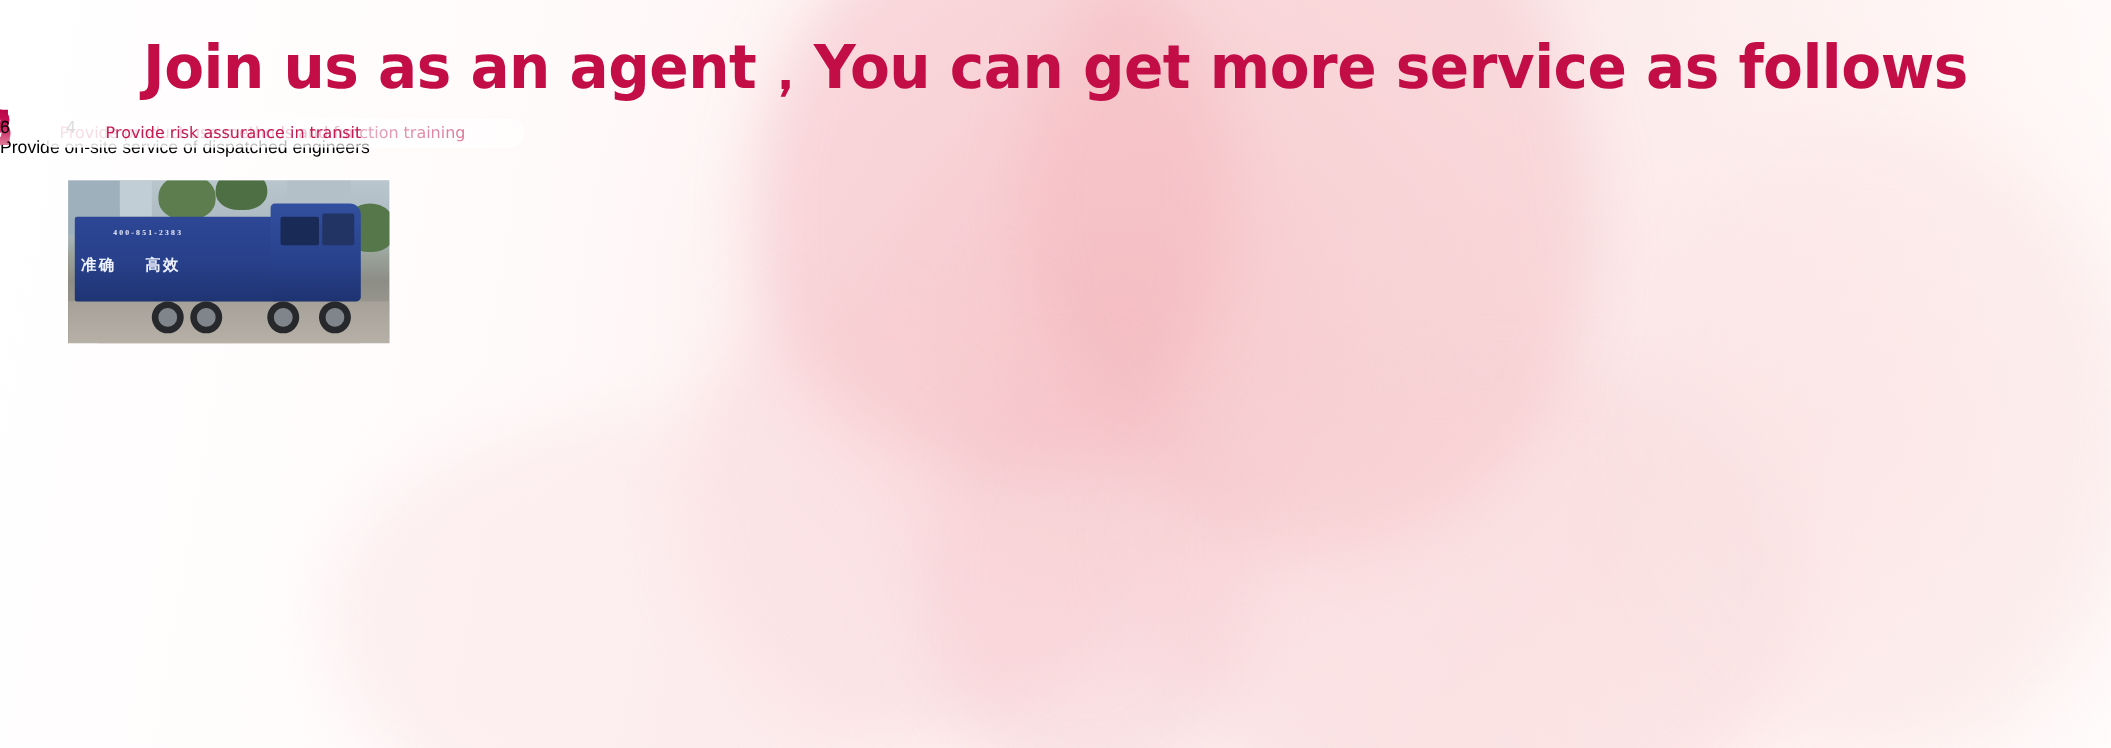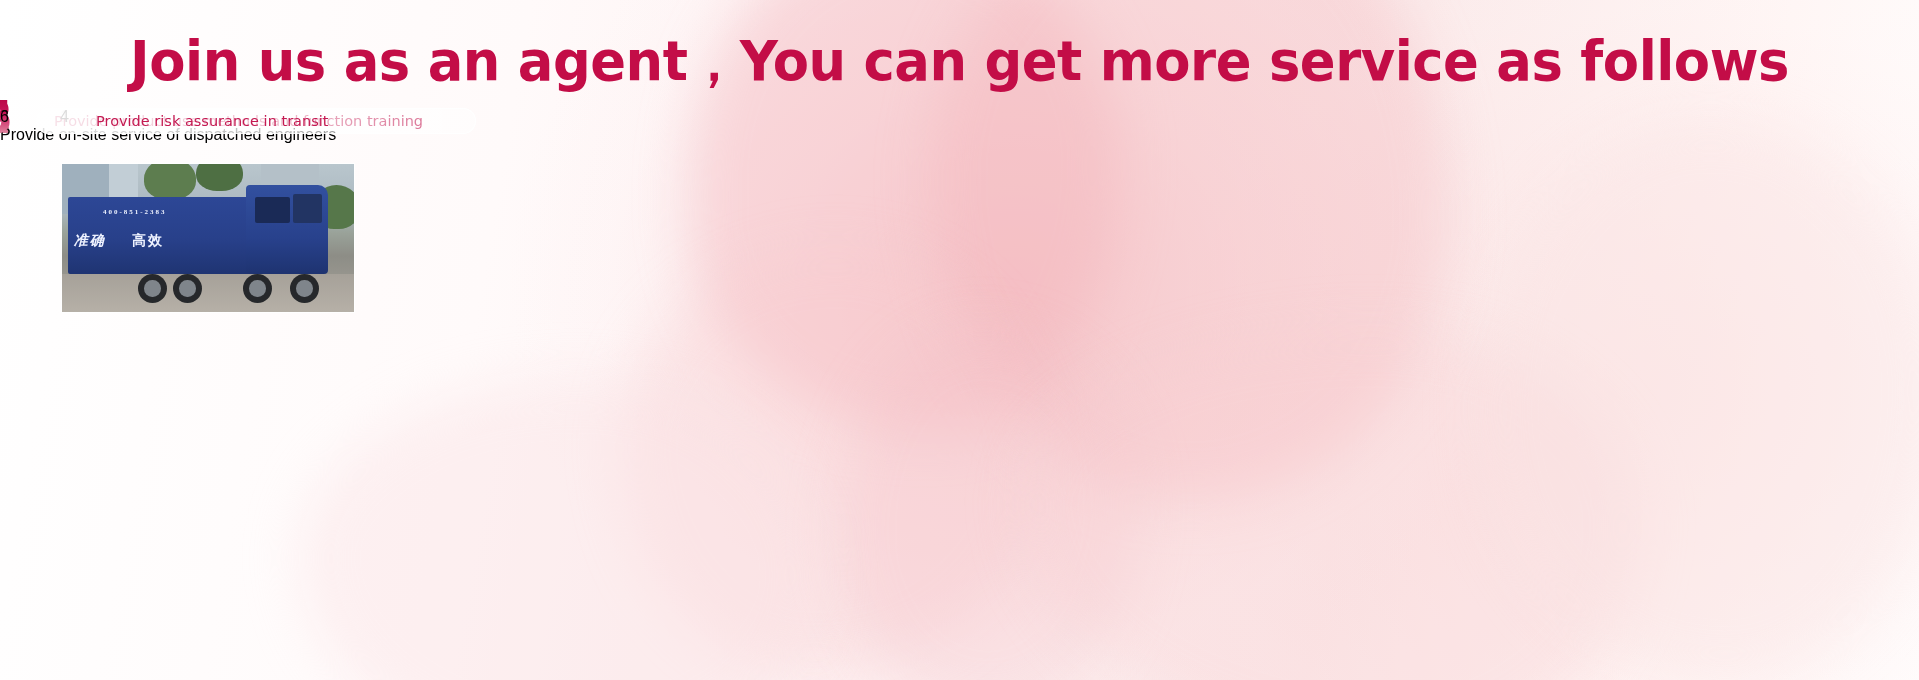--- a/index.html
+++ b/index.html
@@ -422,21 +422,21 @@
           <div class="tk-bldg" style="left:0%;  width:16%; height:34%; background:#9fb0bd;"></div>
           <div class="tk-bldg" style="left:16%; width:10%; height:22%; background:#c2ced6;"></div>
           <div class="tk-tree" style="left:28%; top:-4%; width:18%; height:28%;"></div>
           <div class="tk-tree" style="left:46%; top:-6%; width:16%; height:24%; background:#4e6f43;"></div>
           <div class="tk-bldg" style="left:68%; width:20%; height:40%; background:#b4c0c8;"></div>
           <div class="tk-tree" style="left:86%; top:14%; width:16%; height:30%; background:#56774a;"></div>
           <div class="tk-ground"></div>
 
           <div class="tk-box"></div>
           <div class="tk-ch" style="left:14%; top:30%; font-size:7px;font-family:Liberation Serif, serif;">400-851-2383</div>
-          <div class="tk-ch" style="left:4%;  top:46%; font-size:14px;font-style:italic;">准确</div>
+          <div class="tk-ch" style="left:4%;  top:46%; font-size:14px;">准确</div>
           <div class="tk-ch" style="left:24%; top:46%; font-size:14px;">高效</div>
 
           <div class="tk-cab" style="background:linear-gradient(180deg,#32509f 0%, #28418c 60%, #1e3370 100%);"></div>
           <div class="tk-wind" style="left:66%; top:22%; width:12%; height:18%;"></div>
           <div class="tk-wind" style="left:79%; top:20%; width:10%; height:20%; background:#223463;"></div>
           <div class="tk-wheel" style="left:26%;"></div>
           <div class="tk-wheel" style="left:38%;"></div>
           <div class="tk-wheel" style="left:62%;"></div>
           <div class="tk-wheel" style="left:78%;"></div>
         </div>

